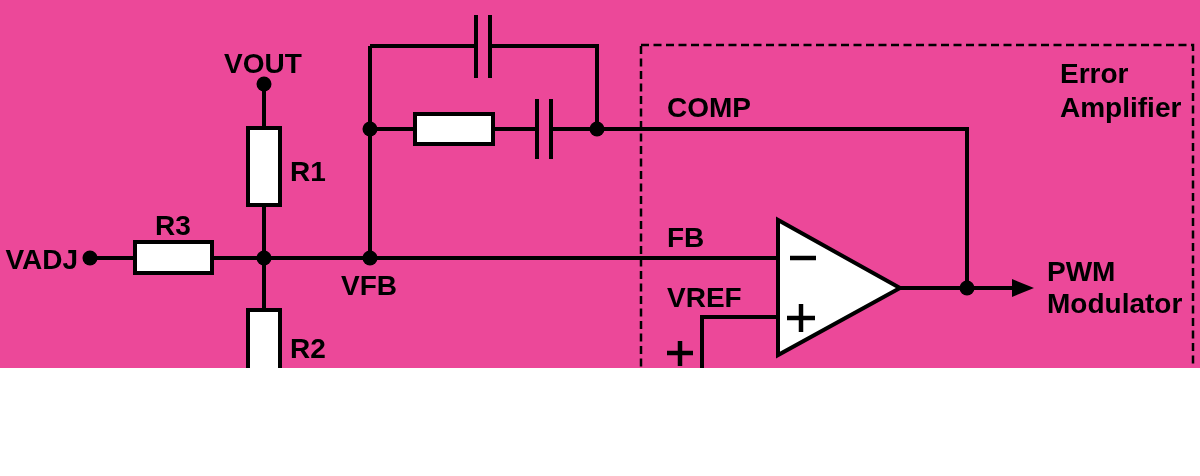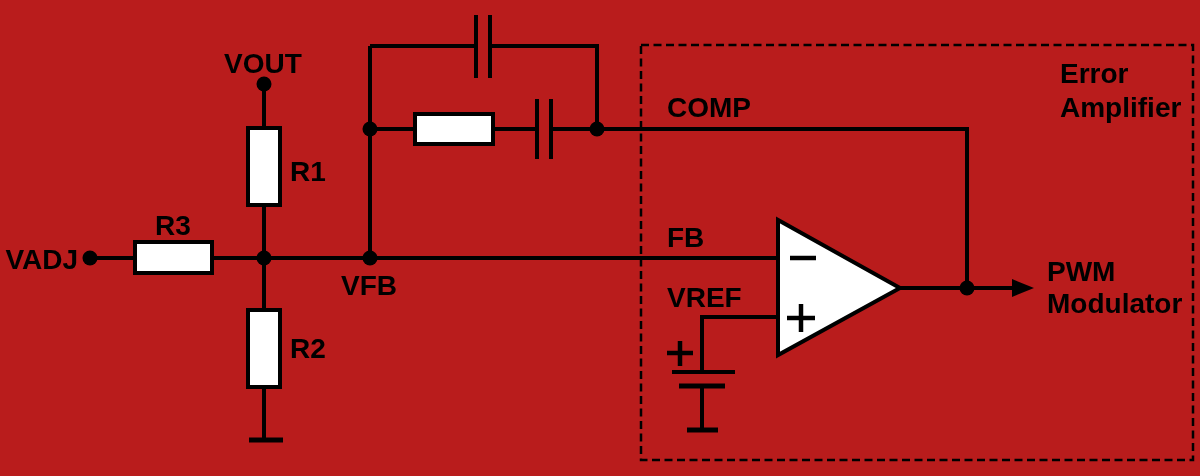--- a/index.html
+++ b/index.html
@@ -3,22 +3,22 @@
 <meta charset="utf-8">
 <style>
   html, body {
     margin: 0;
     padding: 0;
     background: #ffffff;
   }
   .canvas {
     position: relative;
     width: 1200px;
-    height: 476px;
-    background: #b91c1c;
+    height: 368px;
+    background: #ec4899;
     overflow: hidden;
   }
   svg { display: block; }
   .wire {
     stroke: #000000;
     stroke-width: 4;
     fill: none;
   }
   .wire-thick {
     stroke: #000000;

